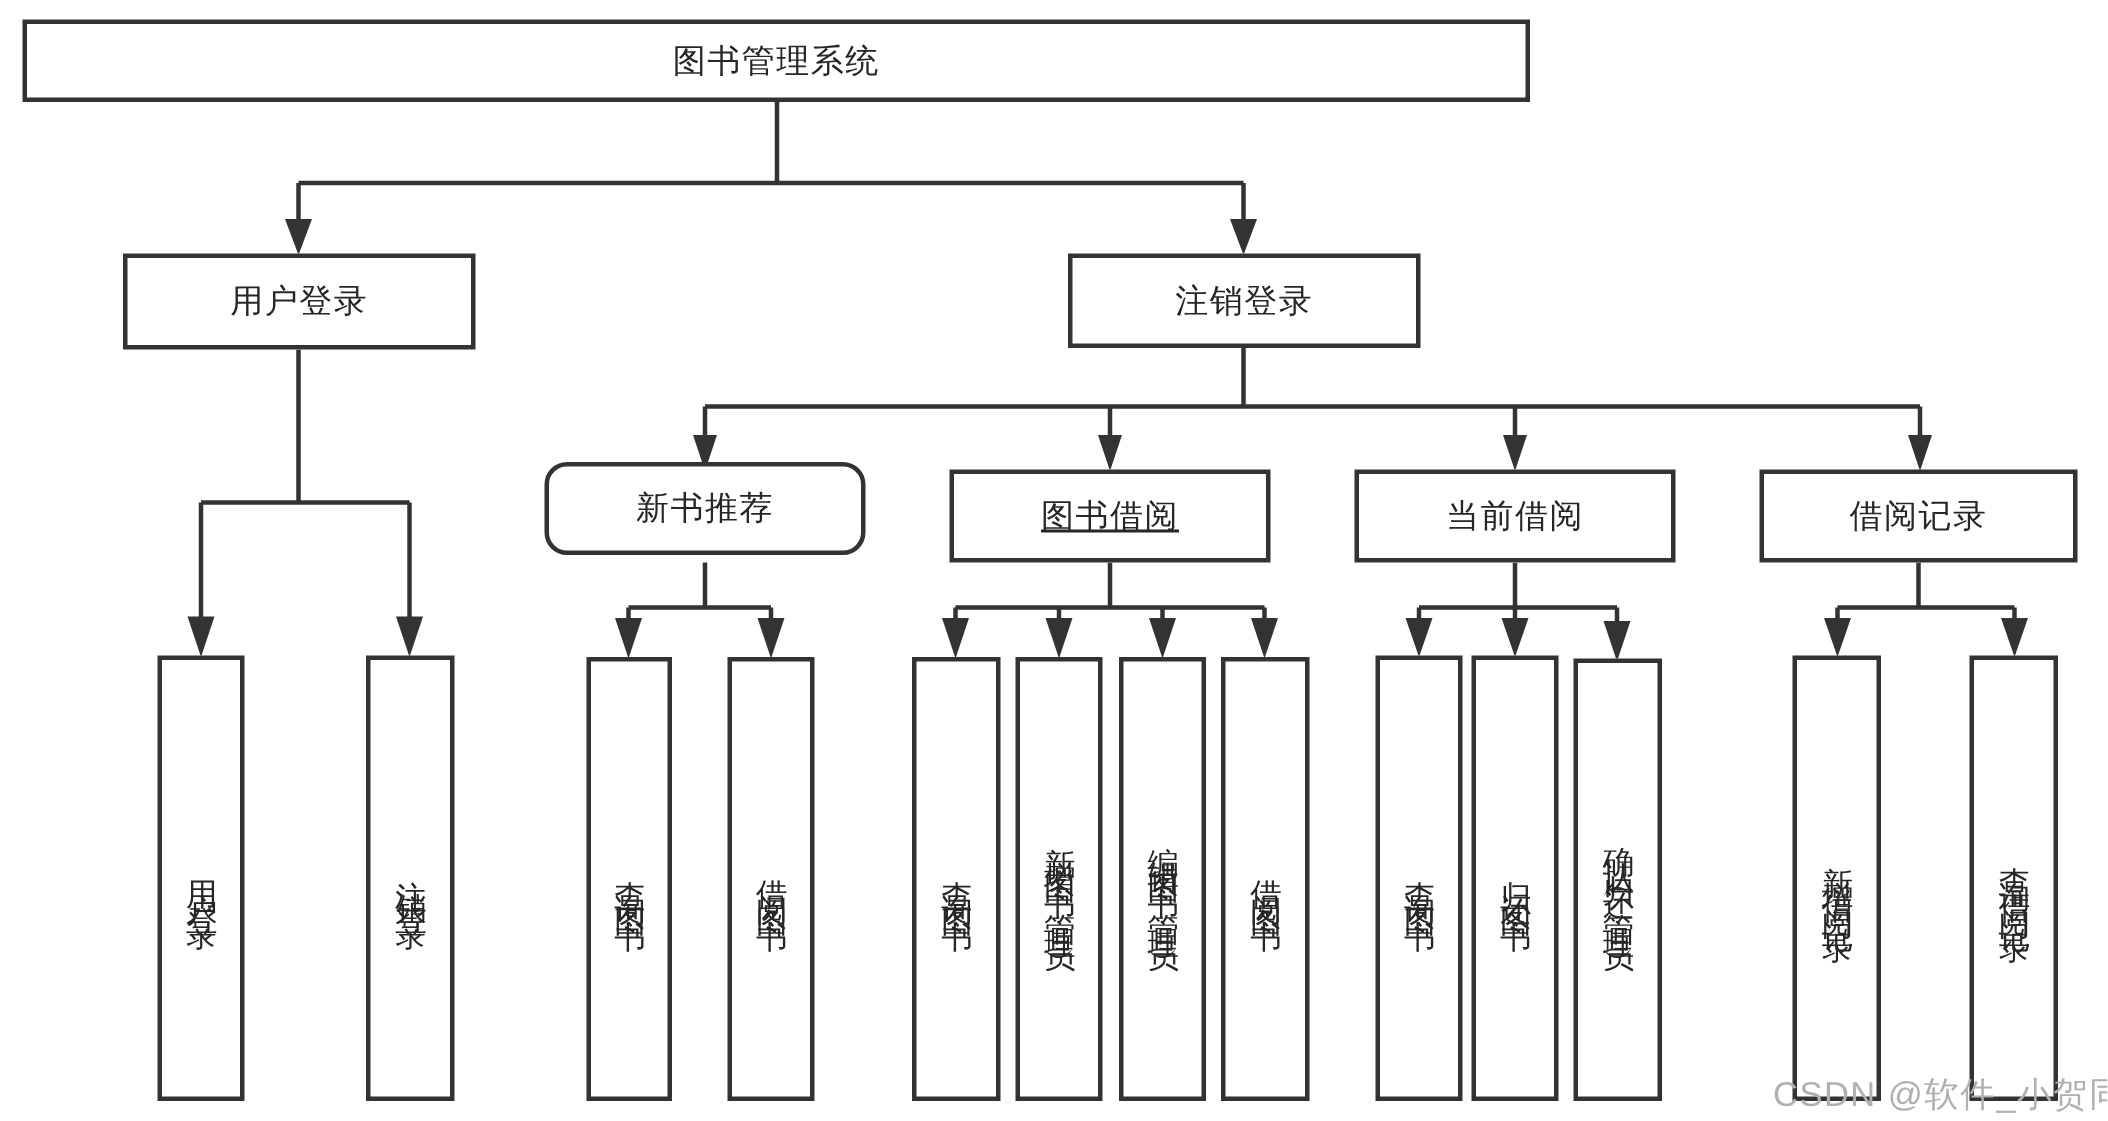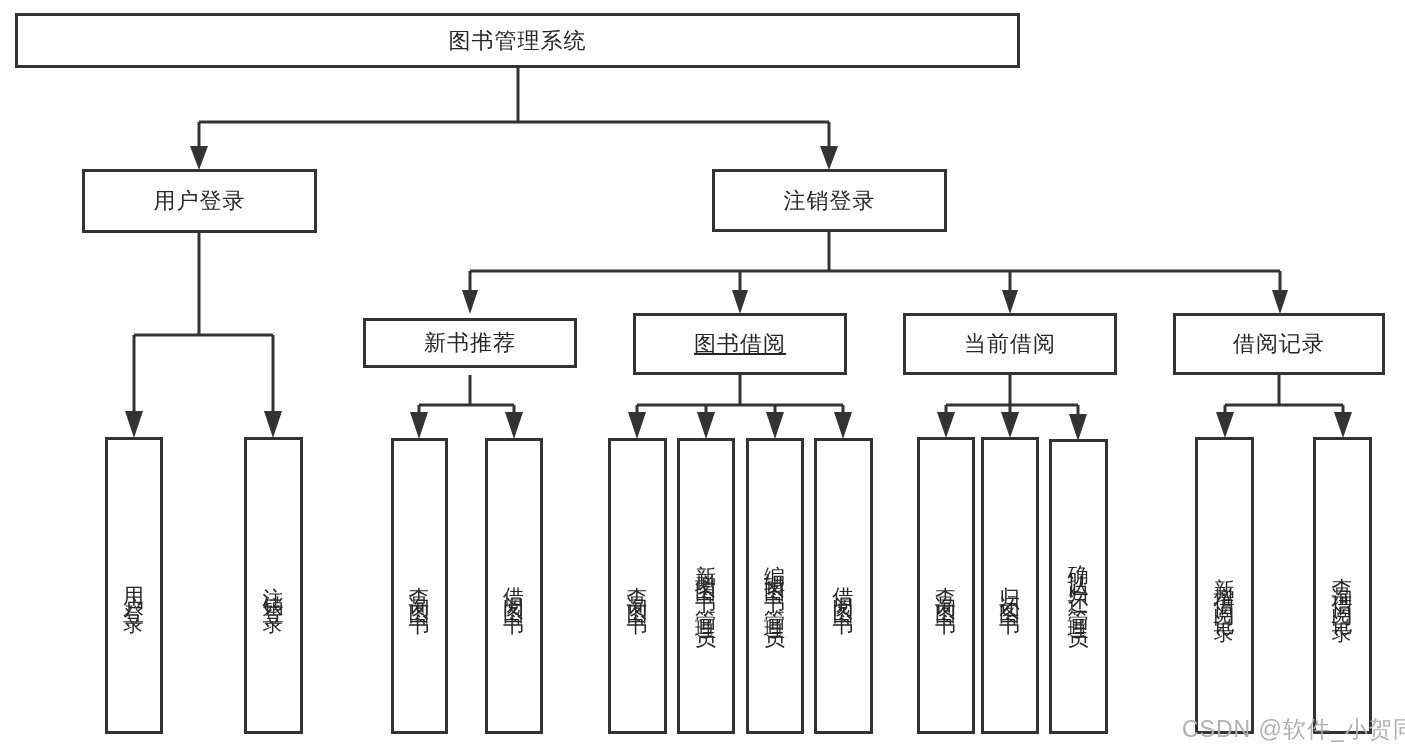--- a/index.html
+++ b/index.html
@@ -44,21 +44,21 @@
     text-orientation: mixed;
     font-size: 21px;
     letter-spacing: 9px;
     line-height: 1;
     padding-top: 4px;
   }
   
   .n-root          { left: 15px;   top: 13px;  width: 1005px; height: 55px;  }
   .n-user-login    { left: 82px;   top: 169px; width: 235px;  height: 64px;  }
   .n-book-mgmt     { left: 712px;  top: 169px; width: 235px;  height: 63px;  }
-  .n-new-rec       { left: 363px;  top: 318px; width: 214px;  height: 50px;  }
+  .n-new-rec       { left: 363px;  top: 308px; width: 214px;  height: 62px; border-radius: 15px;  }
   .n-book-borrow   { left: 633px;  top: 313px; width: 214px;  height: 62px; text-decoration: underline;  }
   .n-current       { left: 903px;  top: 313px; width: 214px;  height: 62px;  }
   .n-records       { left: 1173px; top: 313px; width: 212px;  height: 62px;  }
   .n-u1   { left: 105px;  top: 437px; width: 58px; height: 297px; }
   .n-u2   { left: 244px;  top: 437px; width: 59px; height: 297px; }
   .n-r1   { left: 391px;  top: 438px; width: 57px; height: 296px; }
   .n-r2   { left: 485px;  top: 438px; width: 58px; height: 296px; }
   .n-b1   { left: 608px;  top: 438px; width: 59px; height: 296px; }
   .n-b2   { left: 677px;  top: 438px; width: 58px; height: 296px; }
   .n-b3   { left: 746px;  top: 438px; width: 58px; height: 296px; }

